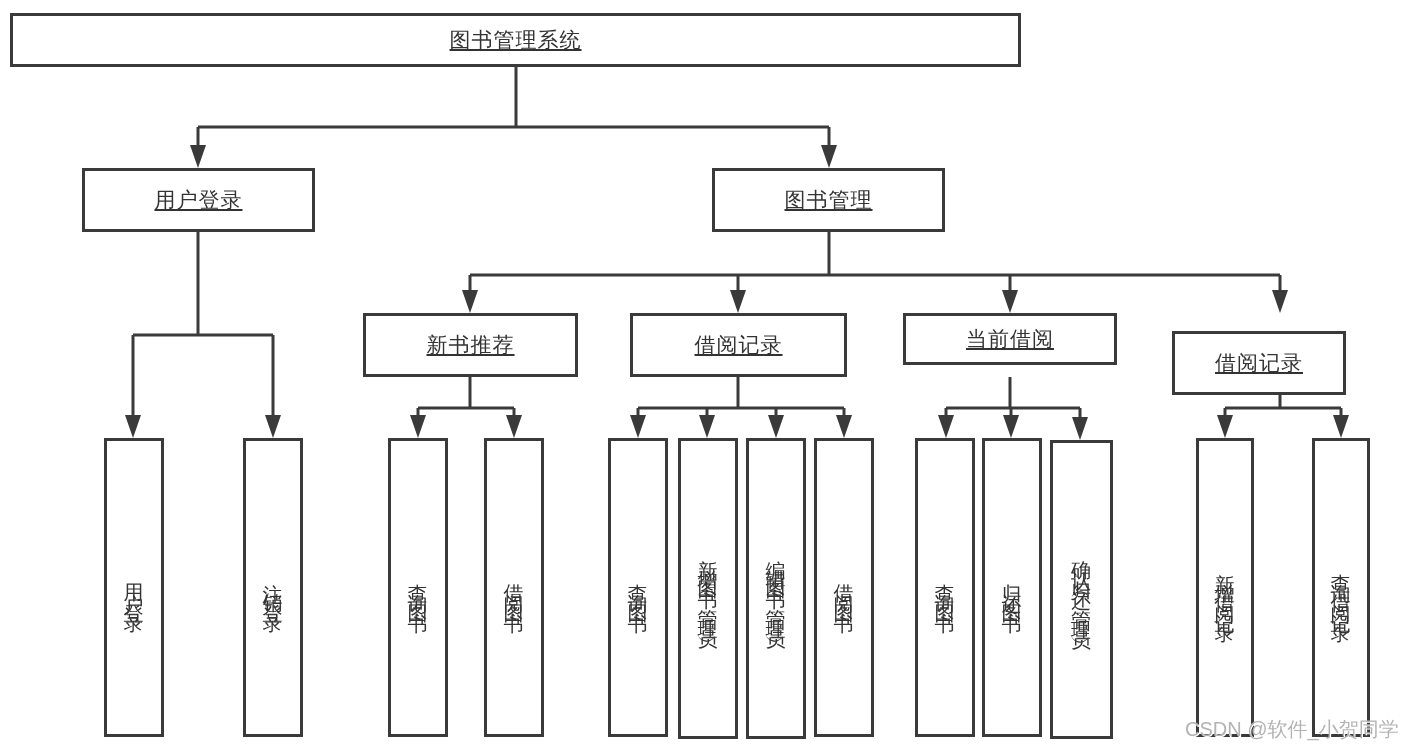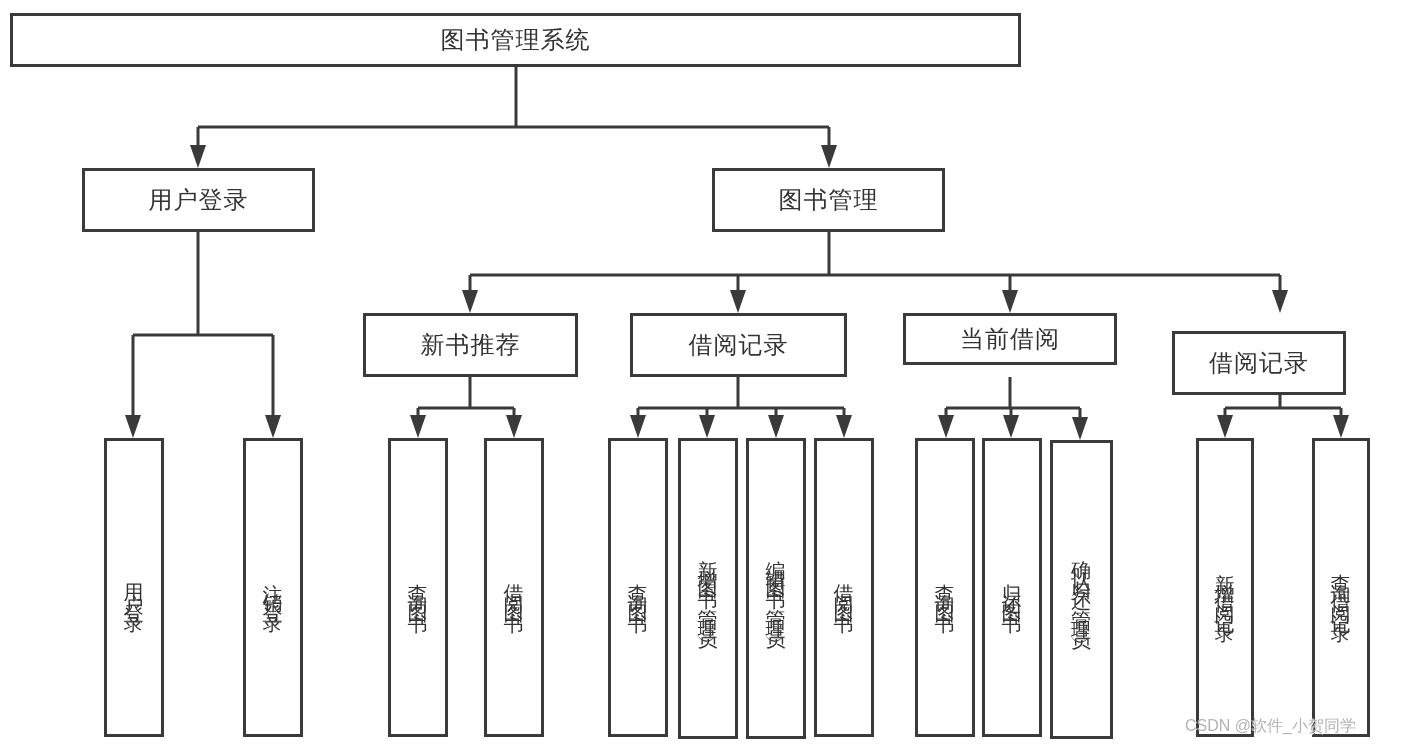--- a/index.html
+++ b/index.html
@@ -25,23 +25,24 @@
     position: absolute;
     box-sizing: border-box;
     border: 3px solid #3a3a3a;
     background: #ffffff;
     display: flex;
     align-items: center;
     justify-content: center;
   }
   .node .hlabel {
     color: #333333;
-    font-size: 24px;
+    font-size: 21px;
     letter-spacing: 1px;
     white-space: nowrap;
+    text-decoration: underline;
   }
   .leaf {
     position: absolute;
     box-sizing: border-box;
     border: 3px solid #3a3a3a;
     background: #ffffff;
     display: flex;
     align-items: center;
     justify-content: center;
   }
@@ -51,21 +52,21 @@
     color: #333333;
     font-size: 20px;
     line-height: 1;
     letter-spacing: 10px;
     white-space: nowrap;
   }
   #watermark {
     position: absolute;
     left: 1185px;
     top: 716px;
-    font-size: 16px;
+    font-size: 20px;
     color: #b3b3b3;
     text-shadow: 1px 1px 0 #ffffff;
     white-space: nowrap;
     z-index: 5;
   }
   
   #n-root   { left: 10px;  top: 13px;  width: 1011px; height: 54px; }
   #n-login  { left: 82px;  top: 168px; width: 233px;  height: 64px; }
   #n-mgmt   { left: 712px; top: 168px; width: 233px;  height: 64px; }
   #n-newbk  { left: 363px; top: 313px; width: 215px;  height: 64px; }

